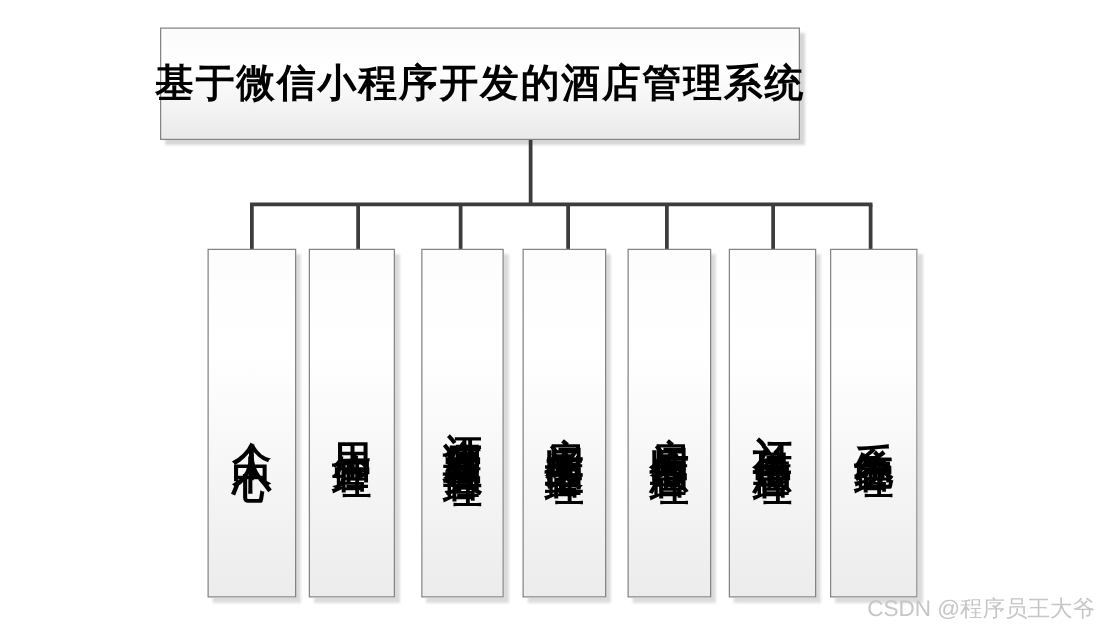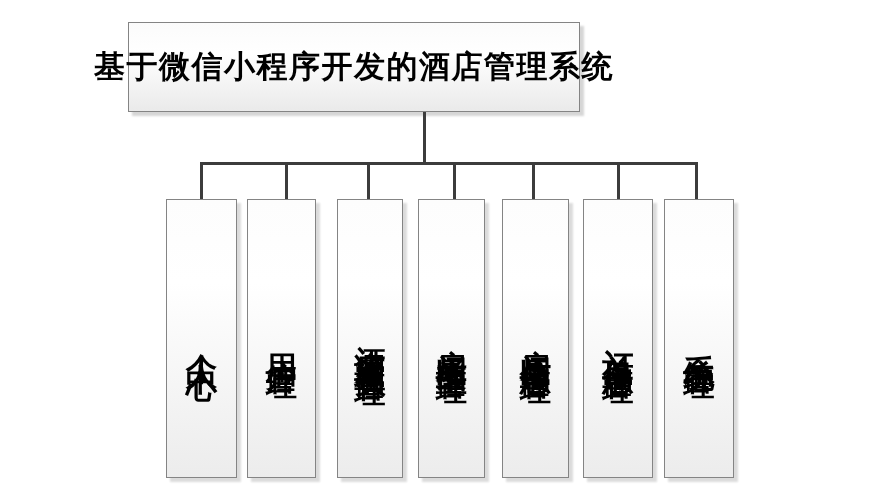--- a/index.html
+++ b/index.html
@@ -18,21 +18,21 @@
   }
   .canvas {
     position: relative;
     width: 881px; height: 502px;
     background: var(--bg);
   }
   
   .root-box {
     position: absolute;
     left: 128px; top: 22px;
-    width: 452px; height: 90px;
+    width: 512px; height: 90px;
     border: 1px solid var(--box-border);
     background: linear-gradient(180deg, #fbfbfb 0%, #ffffff 35%, #eaeaea 100%);
     box-shadow: 4px 4px 2px rgba(0,0,0,0.16);
     display: flex; align-items: center; justify-content: center;
   }
   .root-label {
     font-size: 31px;
     font-weight: bold;
     letter-spacing: 1.5px;
     color: var(--text);
@@ -104,14 +104,15 @@
   <div class="leaf-box" style="left:502px;width:67px">
     <span class="leaf-label">房间信息管理</span>
   </div>
   <div class="leaf-box" style="left:583px;width:70px">
     <span class="leaf-label">订单信息管理</span>
   </div>
   <div class="leaf-box" style="left:664px;width:70px">
     <span class="leaf-label">系统管理</span>
   </div>
 
+  <div class="watermark">CSDN @程序员王大爷</div>
 
 </div>
 
 </body></html>

